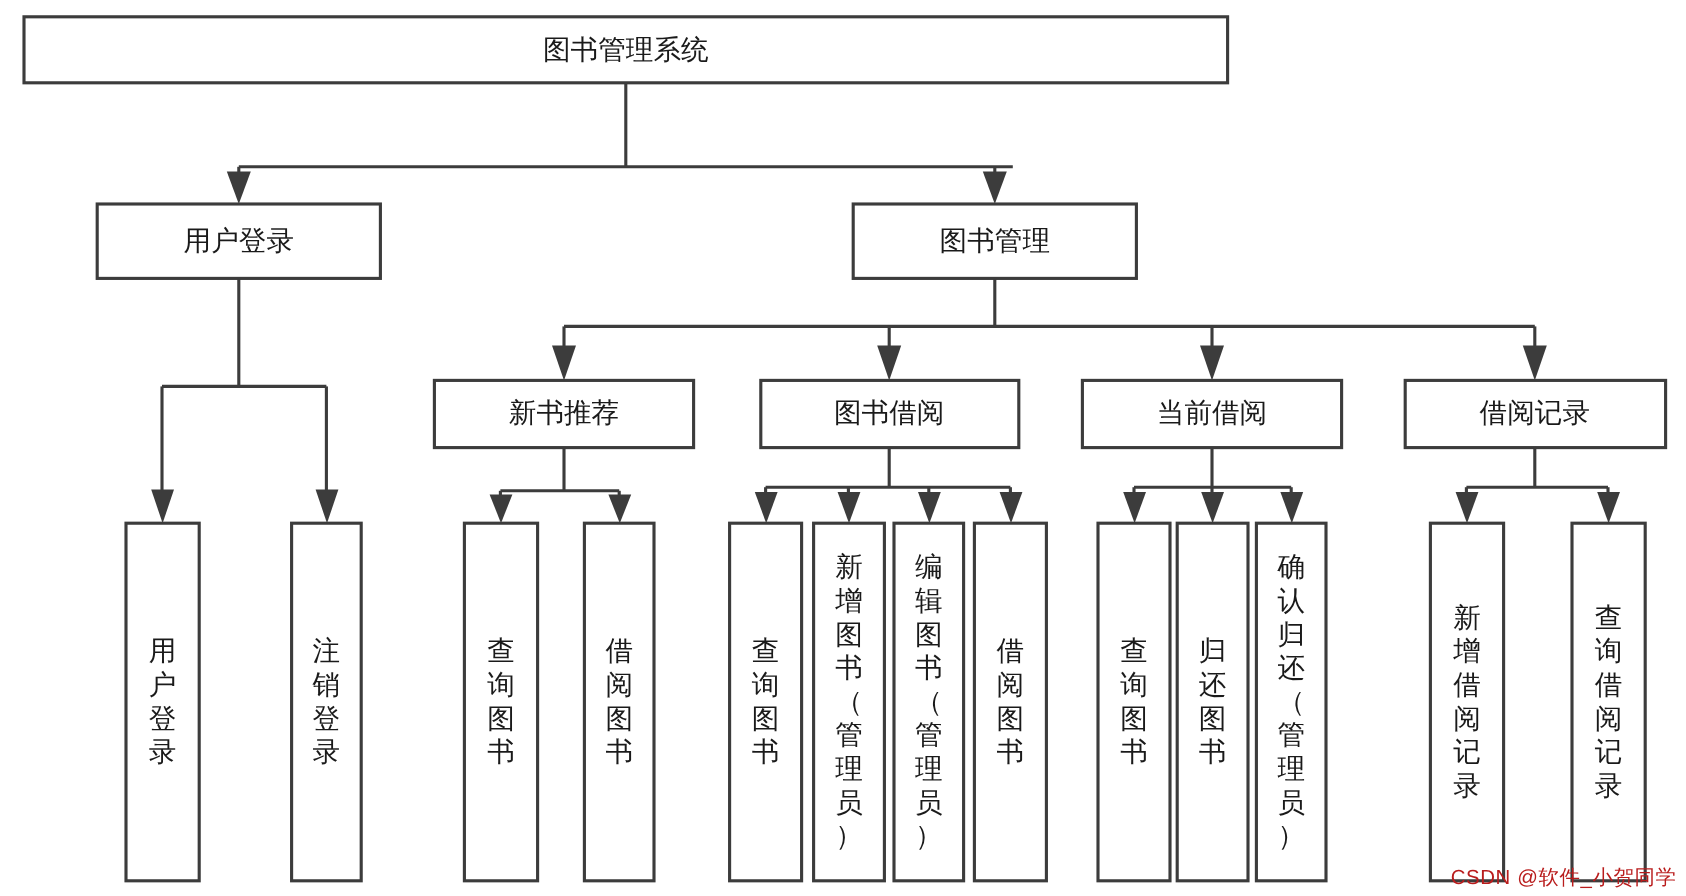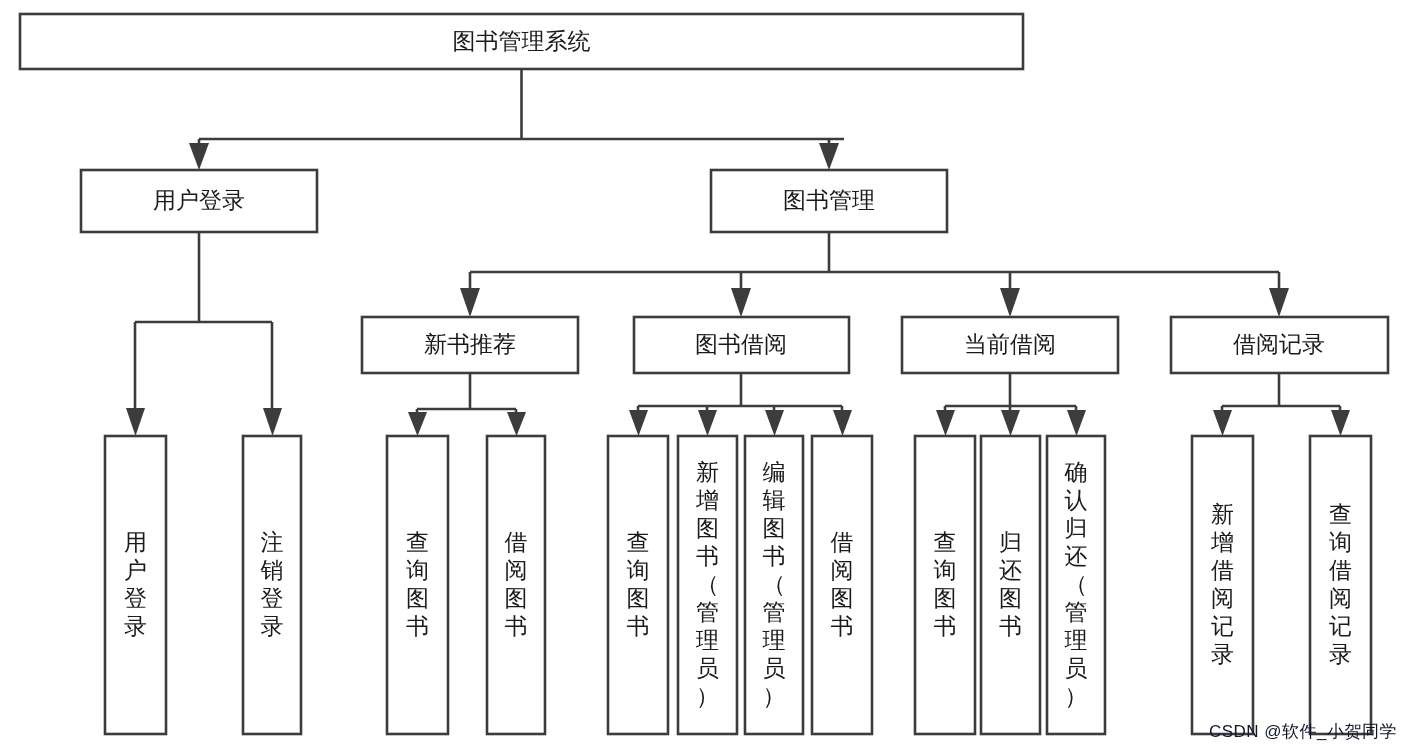--- a/index.html
+++ b/index.html
@@ -53,21 +53,21 @@
     fill: #1a1a1a;
     font-size: 23px;
     text-anchor: middle;
   }
   .watermark-text {
     position: absolute;
     right: 8px;
     bottom: 4px;
     font-family: "Liberation Sans", "DejaVu Sans", sans-serif;
     font-size: 17px;
-    color: #0f172a;
+    color: #b91c1c;
     white-space: nowrap;
     letter-spacing: 0.5px;
   }
 </style>
 </head>
 <body>
 
 <div id="diagram-root">
   <svg class="diagram" viewBox="0 0 1405 747">
 

